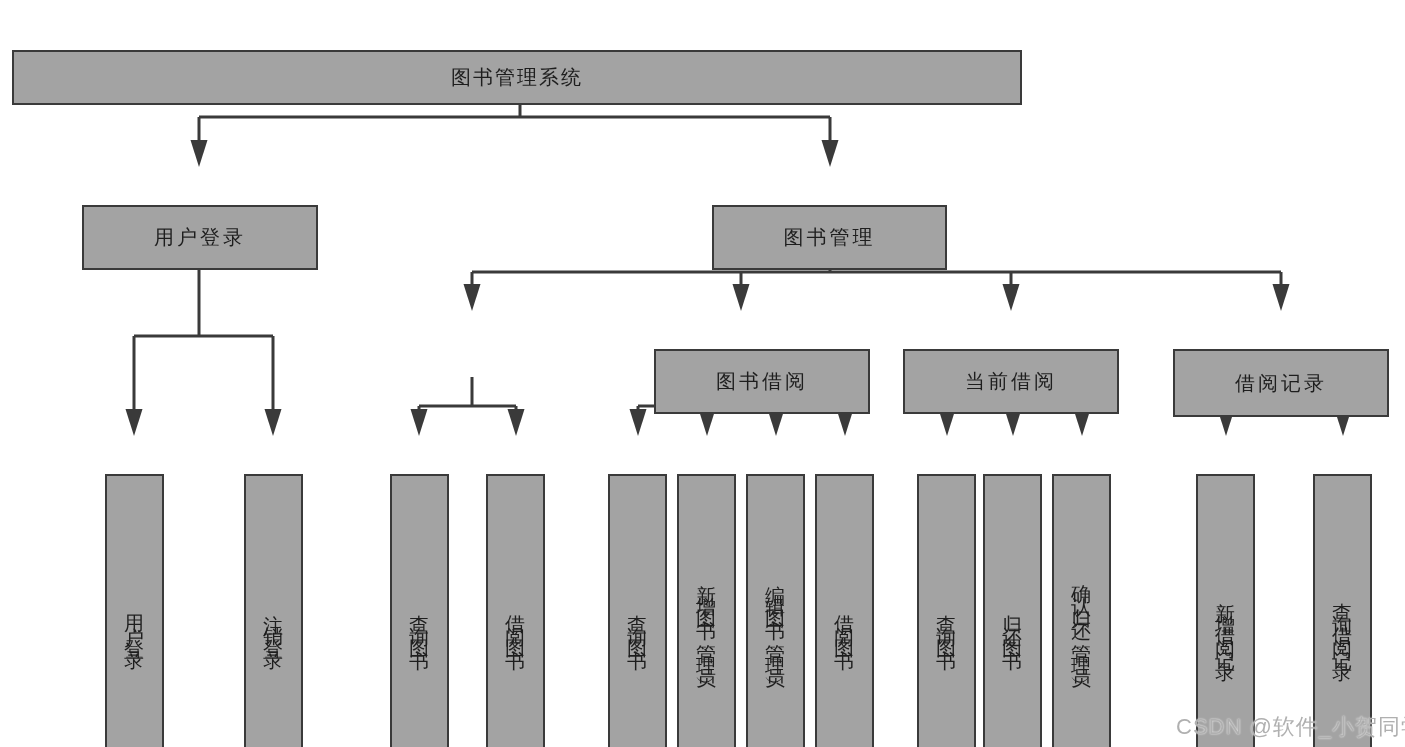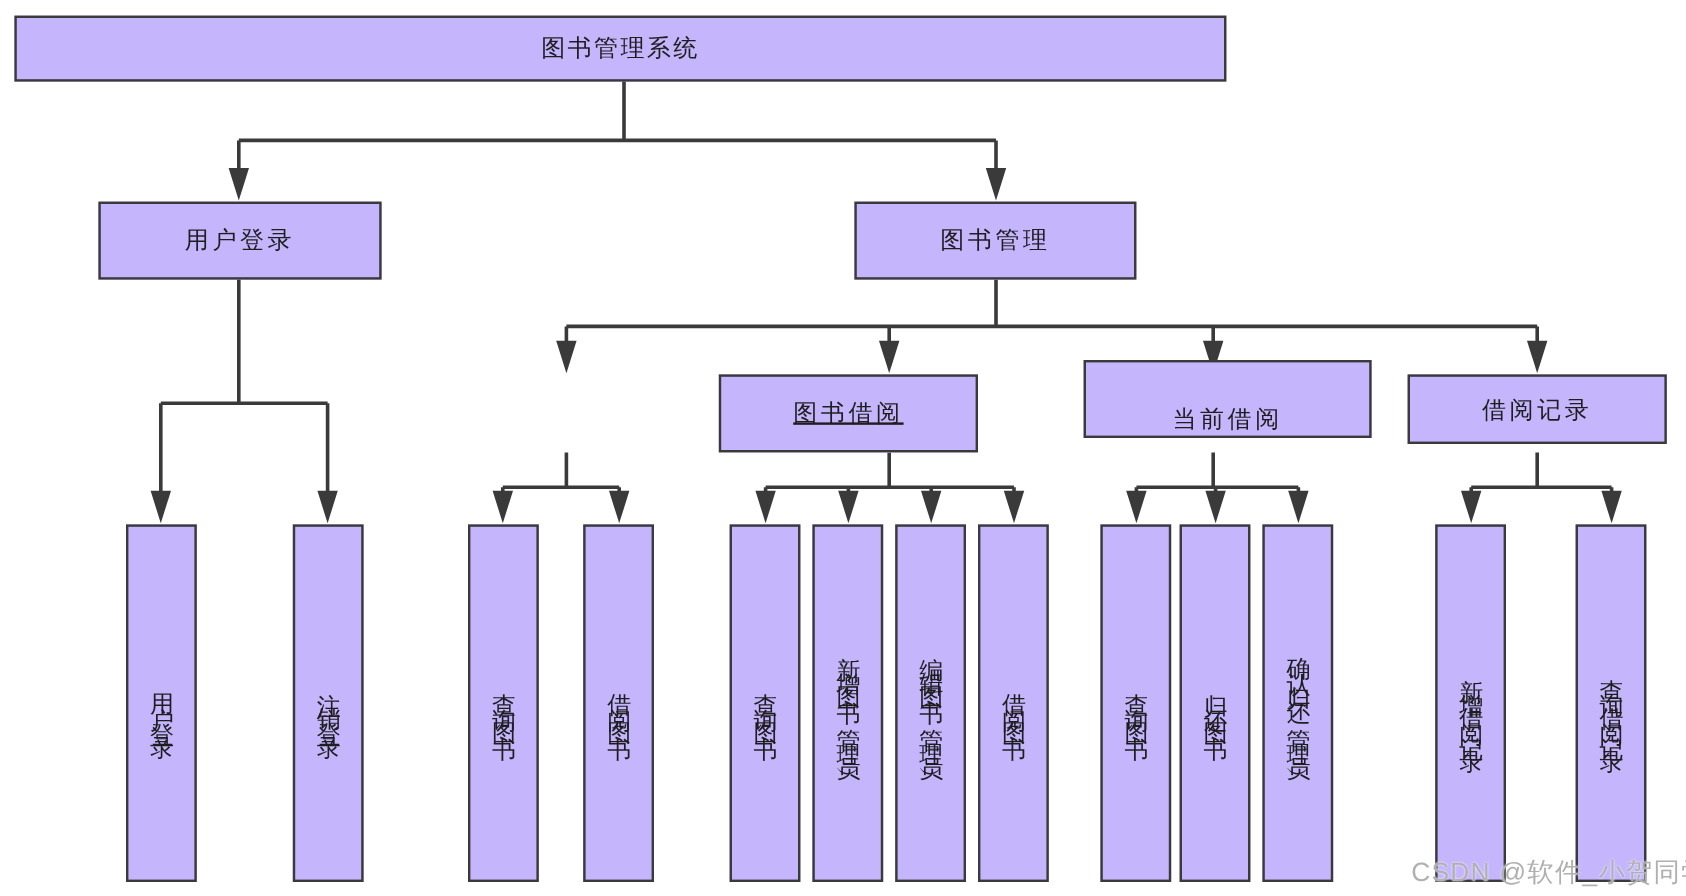--- a/index.html
+++ b/index.html
@@ -27,43 +27,44 @@
     stroke-width: 3;
     fill: none;
   }
   #connectors polygon {
     fill: #3a3a3a;
     stroke: none;
   }
   .node {
     position: absolute;
     box-sizing: border-box;
-    background: #c4b5fd;
+    background: #a3a3a3;
     border: 2.5px solid #3a3a3a;
     display: flex;
     align-items: center;
     justify-content: center;
     color: #1e1e1e;
     font-size: 20px;
     letter-spacing: 3px;
     text-align: center;
+    margin-top: 37px;
   }
   .node .label {
     white-space: nowrap;
   }
   
   #n-root { left: 12px; top: 13px; width: 1010px; height: 55px; border-width: 2px; letter-spacing: 2px; }
   
   #n-l2-0 { left: 82px;  top: 168px; width: 236px; height: 65px; }
   #n-l2-1 { left: 712px; top: 168px; width: 235px; height: 65px; justify-content: center; }
   
   #n-l3-0 { left: 364px;  top: 312px; width: 216px; height: 65px; }
-  #n-l3-1 { left: 599px;  top: 312px; width: 216px; height: 65px; text-decoration: underline; }
-  #n-l3-2 { left: 903px;  top: 300px; width: 240px; height: 65px; align-items: flex-end; }
-  #n-l3-3 { left: 1173px; top: 312px; width: 216px; height: 58px; }
+  #n-l3-1 { left: 654px;  top: 312px; width: 216px; height: 65px; }
+  #n-l3-2 { left: 903px;  top: 312px; width: 216px; height: 65px; }
+  #n-l3-3 { left: 1173px; top: 312px; width: 216px; height: 68px; }
   
   .leaf { top: 437px; width: 59px; height: 298px; letter-spacing: 0; }
   .leaf .vtext {
     writing-mode: vertical-rl;
     text-orientation: mixed;
     letter-spacing: 12px;
     line-height: 1;
     font-size: 20px;
     white-space: nowrap;
   }

